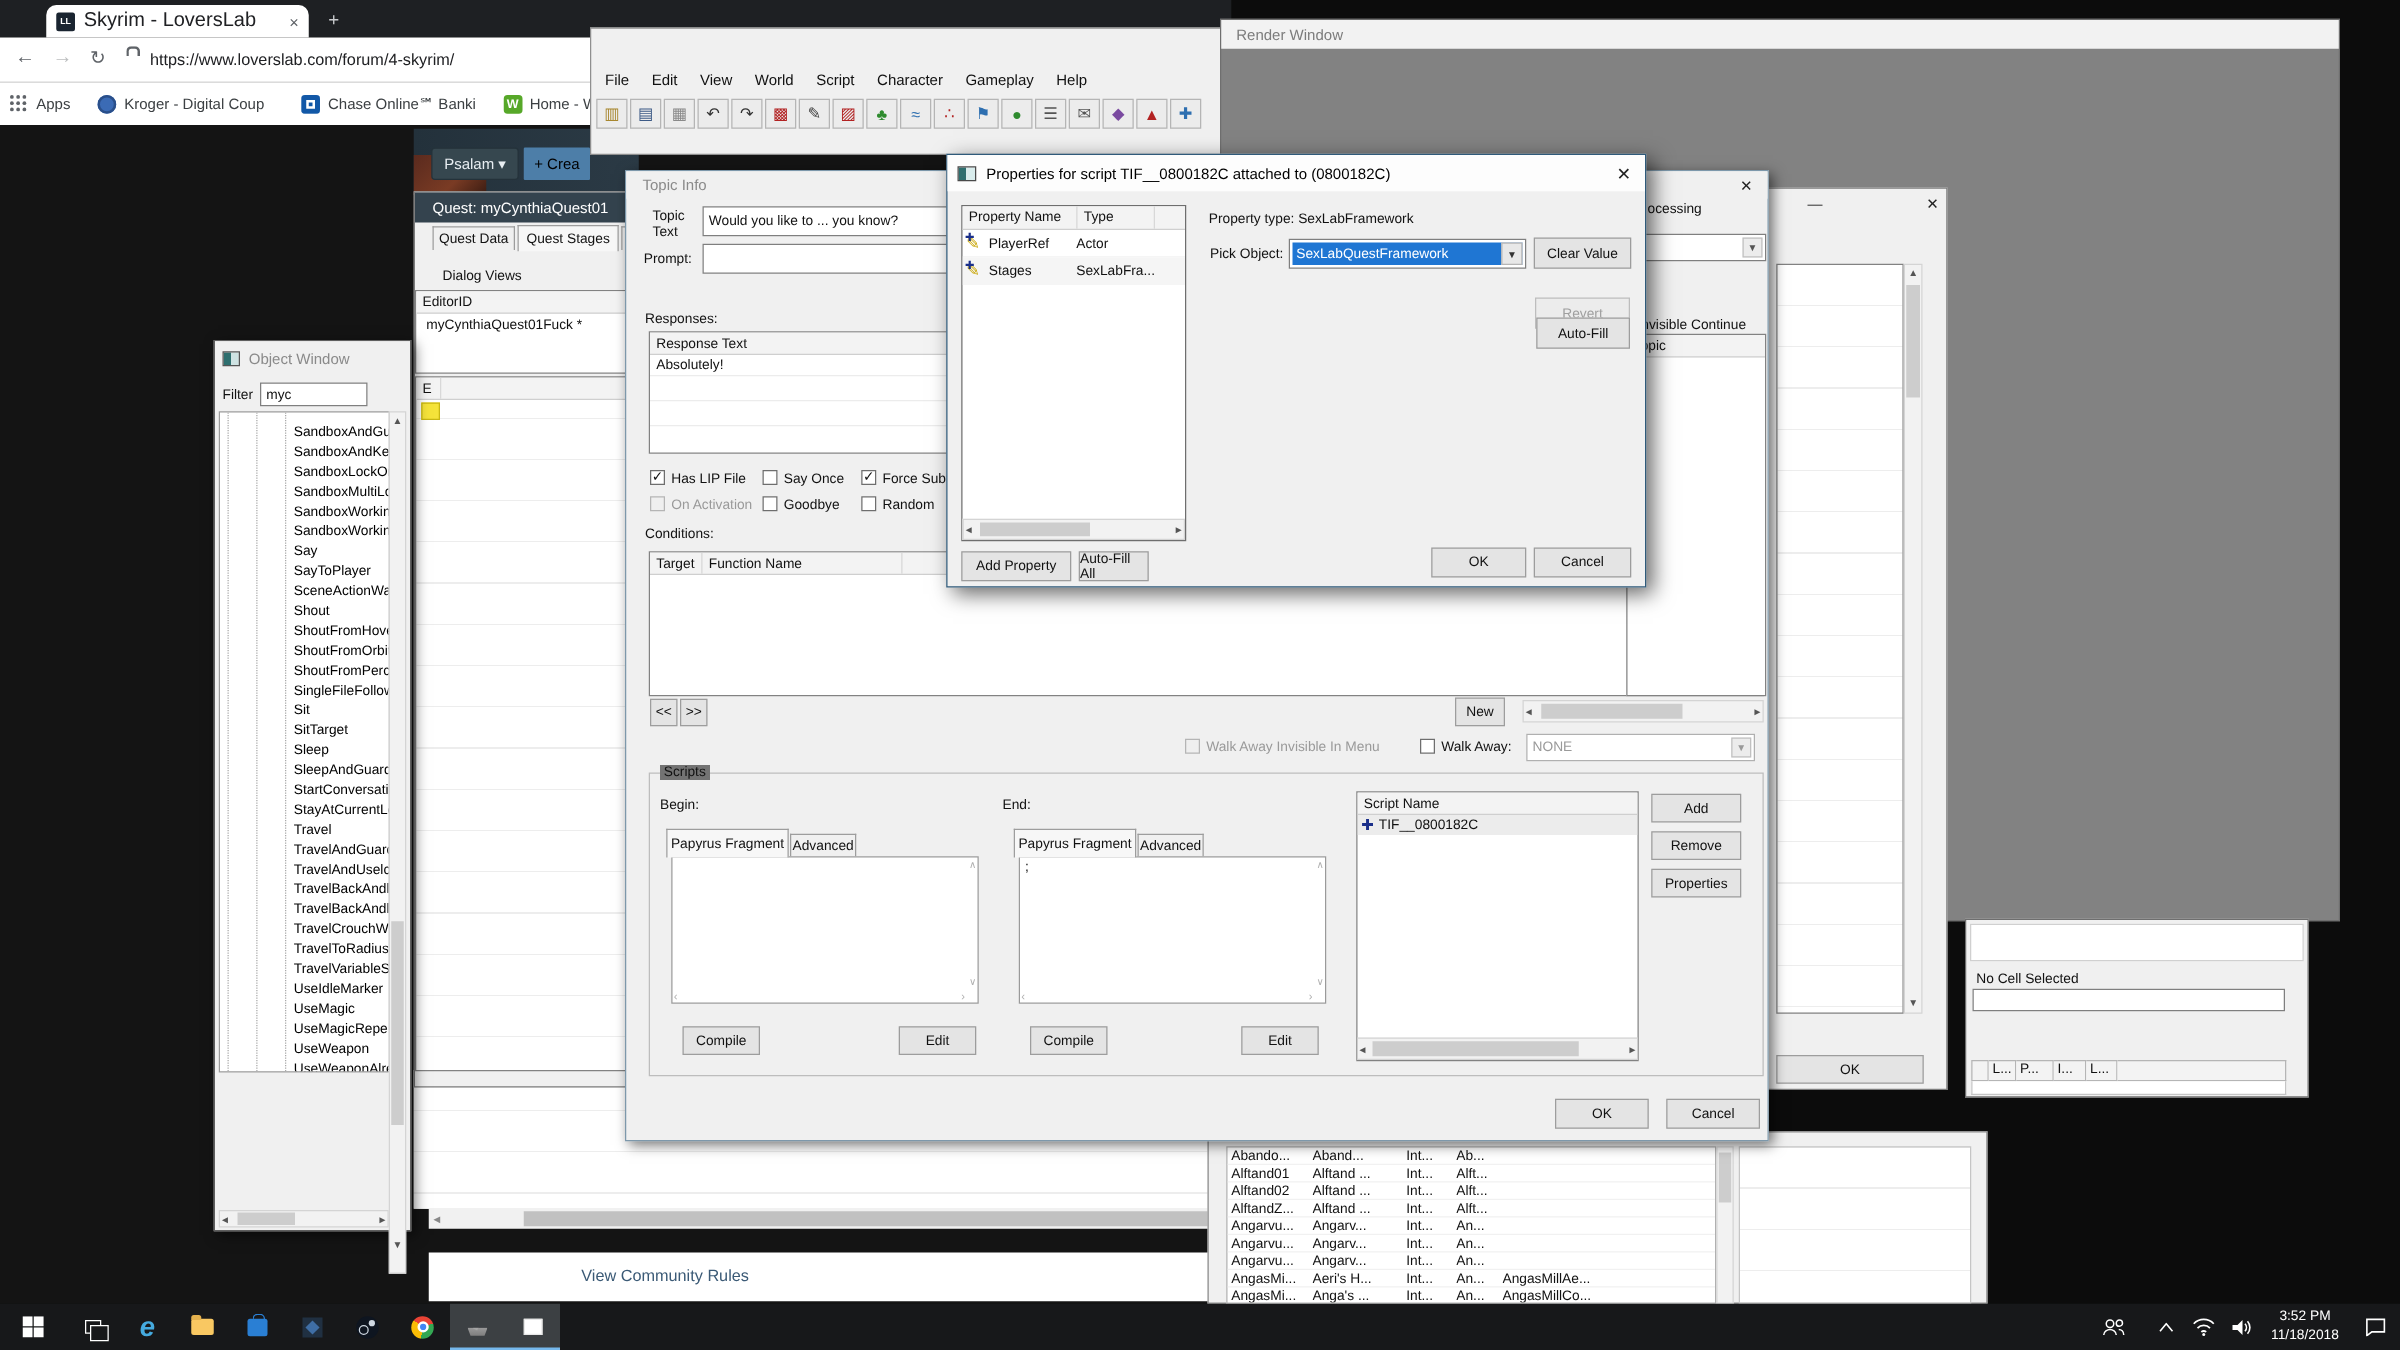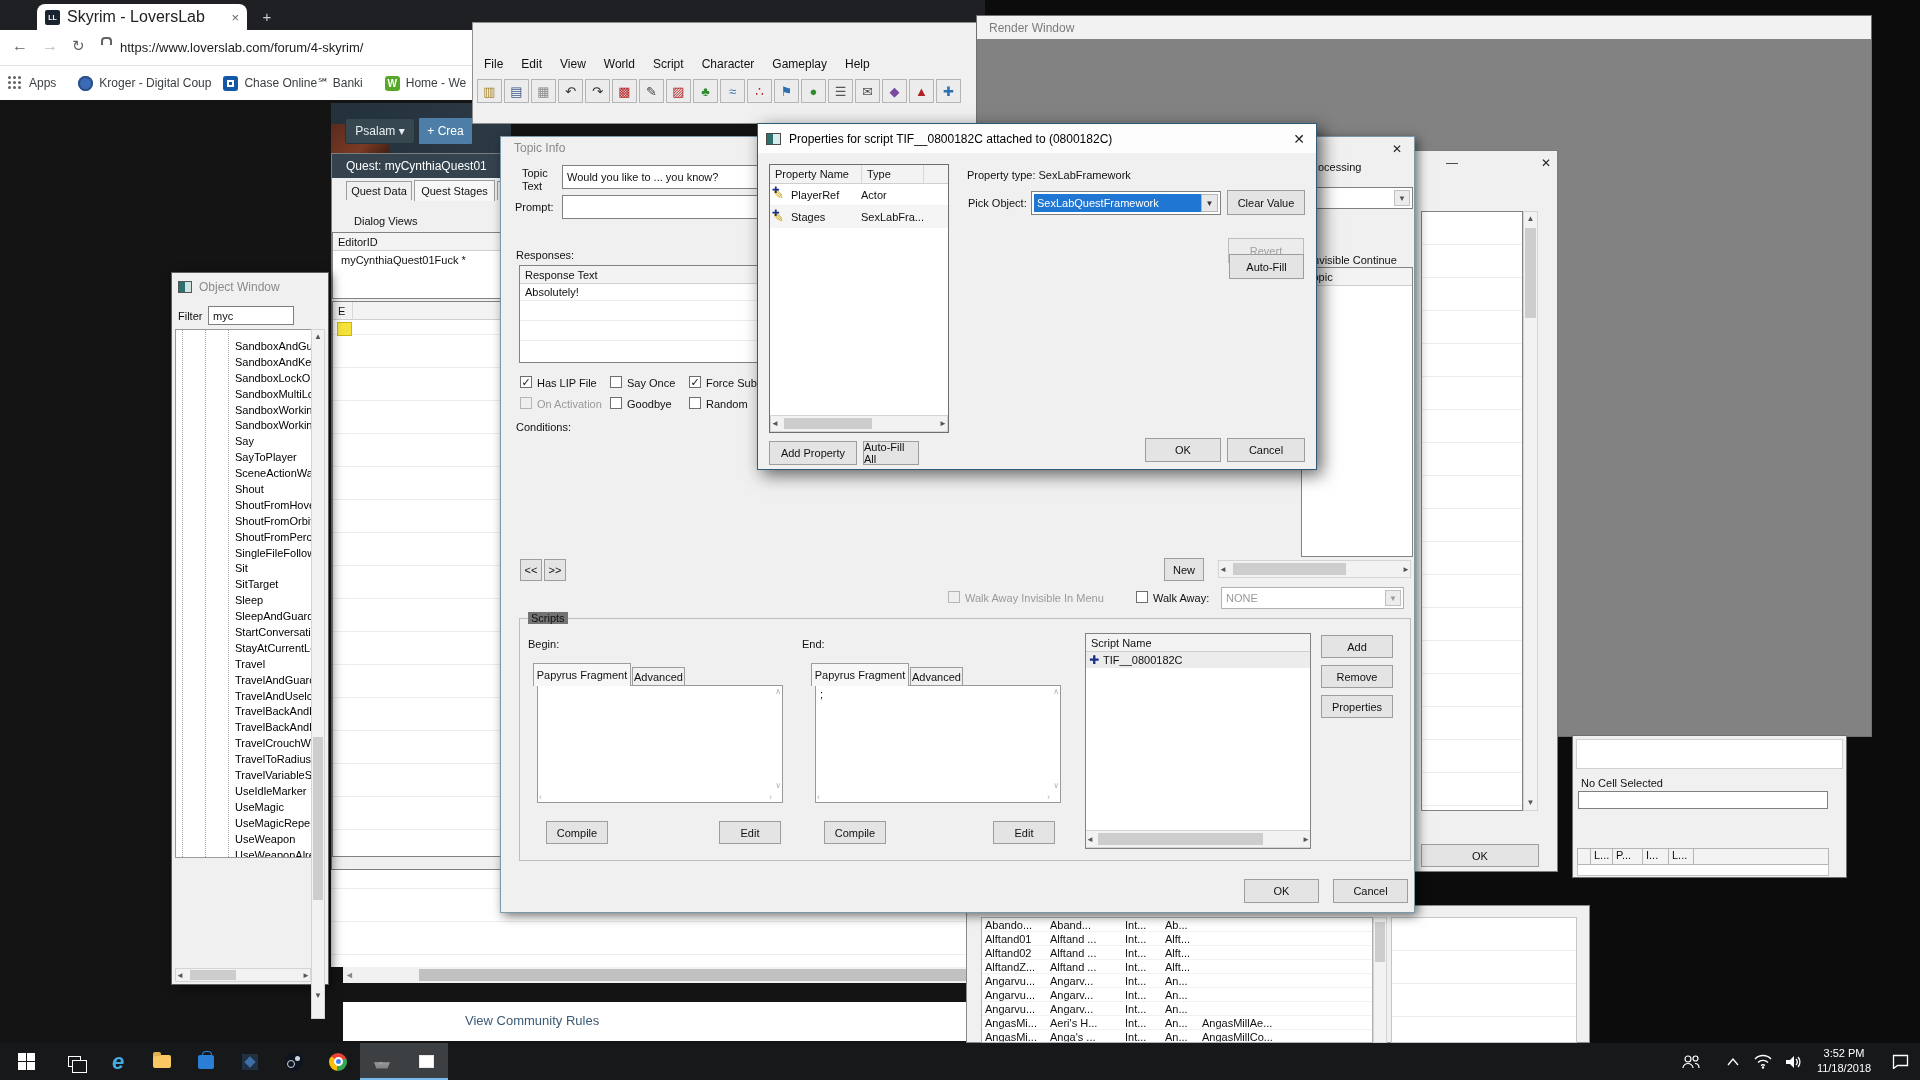--- a/index.html
+++ b/index.html
@@ -95,39 +95,39 @@
               <b></b>
               <b></b>
               <b></b>
               <b></b>
               <b></b>
               <b></b>
               <b></b>
             </span>
           <span class="bm-label" style="font-size:12px;color:#3c4043">Apps</span>
         </div>
-          <div style="display:flex;align-items:center;margin-right:12px">
+          <div style="display:flex;align-items:center;margin-right:30px">
           <span class="bm-ico bm1"><b></b><b></b><b></b><b></b><b></b><b></b><b></b><b></b><b></b></span>
           <span class="bm-label" style="font-size:12px;color:#3c4043">Kroger - Digital Coup</span>
         </div>
           <div style="display:flex;align-items:center;margin-right:22px">
           <span class="bm-ico bm2"><b></b><b></b><b></b><b></b><b></b><b></b><b></b><b></b><b></b></span>
           <span class="bm-label" style="font-size:12px;color:#3c4043">Chase Online℠ Banki</span>
         </div>
           <div style="display:flex;align-items:center;margin-right:22px">
           <span class="bm-ico bm3">W</span>
           <span class="bm-label" style="font-size:12px;color:#3c4043">Home - We</span>
         </div>
         </div>
     </div>
 
     <div class="abs" style="left:331px;top:103px;width:180px;height:53px;background:linear-gradient(90deg,#23313b,#2b3a45)"></div>
     <div class="abs" style="left:331px;top:124px;width:58px;height:32px;background:linear-gradient(135deg,#5a2a1e,#7a3b24 60%,#3a1c12)"></div>
     <div class="abs" style="left:345px;top:118px;width:70px;height:26px;background:#36474f;border:1px solid #24323a;border-radius:3px;color:#e8eef2;font-size:12px;display:flex;align-items:center;justify-content:center">Psalam ▾</div>
-    <div class="abs" style="left:419px;top:118px;width:53px;height:26px;background:#4d7ea8;border-radius:1px;color:#ffffff;font-size:12px;display:flex;align-items:center;justify-content:center;overflow:hidden">+ Crea</div>
+    <div class="abs" style="left:419px;top:118px;width:53px;height:26px;background:#4d7ea8;border-radius:1px;color:#000000;font-size:12px;display:flex;align-items:center;justify-content:center;overflow:hidden">+ Crea</div>
     <div class="abs rows-faint" style="left:331px;top:856px;width:649px;height:111px;background-color:#fff"></div>
     <div class="abs" style="left:343px;top:967px;width:637px;height:16px;background:#f1f1f1">
       <span class="abs" style="left:2px;top:3px;color:#888;font-size:9px">◄</span>
       <span class="abs" style="left:76px;top:2px;width:548px;height:12px;background:#c1c1c1"></span>
     </div>
     <div class="abs" style="left:343px;top:1002px;width:637px;height:39px;background:#fff">
       <span class="lbl" style="left:122px;top:11px;font-size:13px;color:#3b5a76">View Community Rules</span>
     </div>
   </div>
 
@@ -430,20 +430,27 @@
     <span class="cb" style="left:188px;top:239px">✓</span>
     <span class="lbl" style="left:205px;top:240px">Force Subt</span>
     <span class="cb dis" style="left:19px;top:260px"></span>
     <span class="lbl gray" style="left:36px;top:261px">On Activation</span>
     <span class="cb" style="left:109px;top:260px"></span>
     <span class="lbl" style="left:126px;top:261px">Goodbye</span>
     <span class="cb" style="left:188px;top:260px"></span>
     <span class="lbl" style="left:205px;top:261px">Random</span>
 
     <span class="lbl" style="left:15px;top:284px">Conditions:</span>
+    <div class="lst" style="left:18px;top:304px;width:892px;height:116px">
+      <div class="lhead">
+        <span style="width:42px">Target</span>
+        <span style="width:160px">Function Name</span>
+        <span style="flex:1;border:none"></span>
+      </div>
+    </div>
 
     <div class="btn" style="left:19px;top:422px;width:22px;height:22px">&lt;&lt;</div>
     <div class="btn" style="left:43px;top:422px;width:22px;height:22px">&gt;&gt;</div>
     <div class="btn" style="left:663px;top:421px;width:40px;height:23px">New</div>
     <div class="sbh" style="left:717px;top:423px;width:193px;height:18px">
       <span>◄</span>
         <span class="abs" style="left:14px;top:2px;width:113px;height:12px;background:#cdcdcd"></span>
         <span>►</span>
     </div>
 

